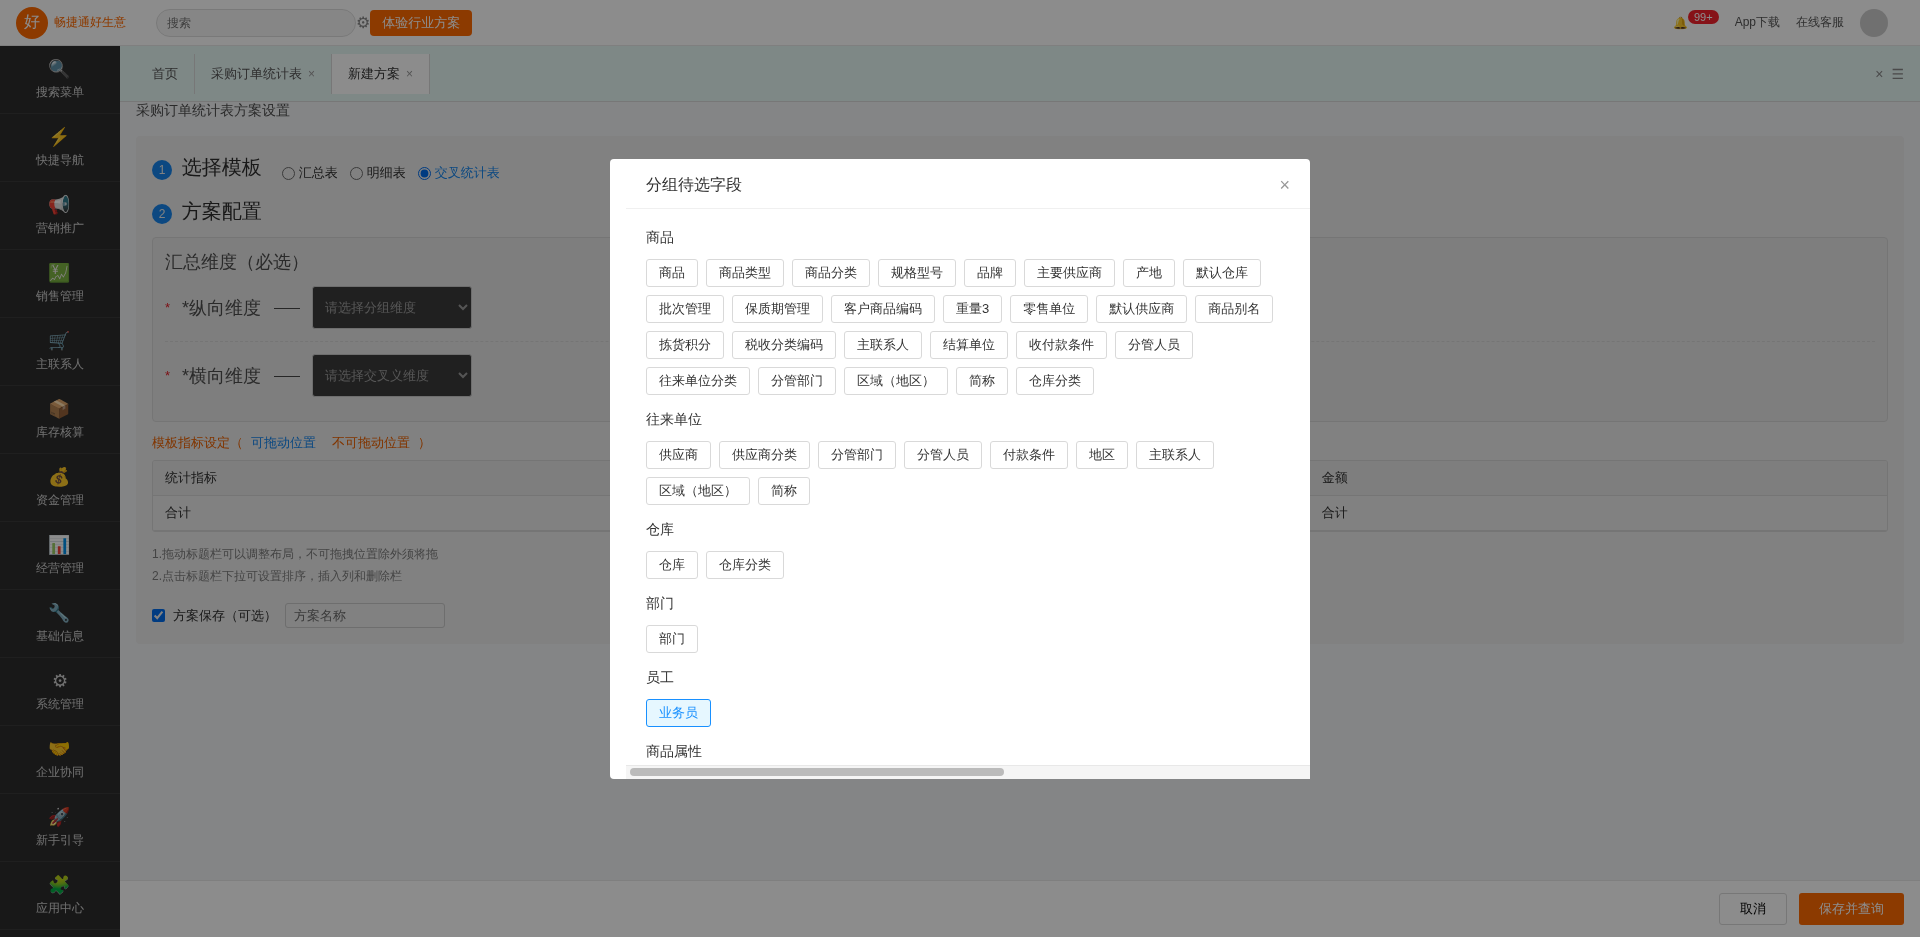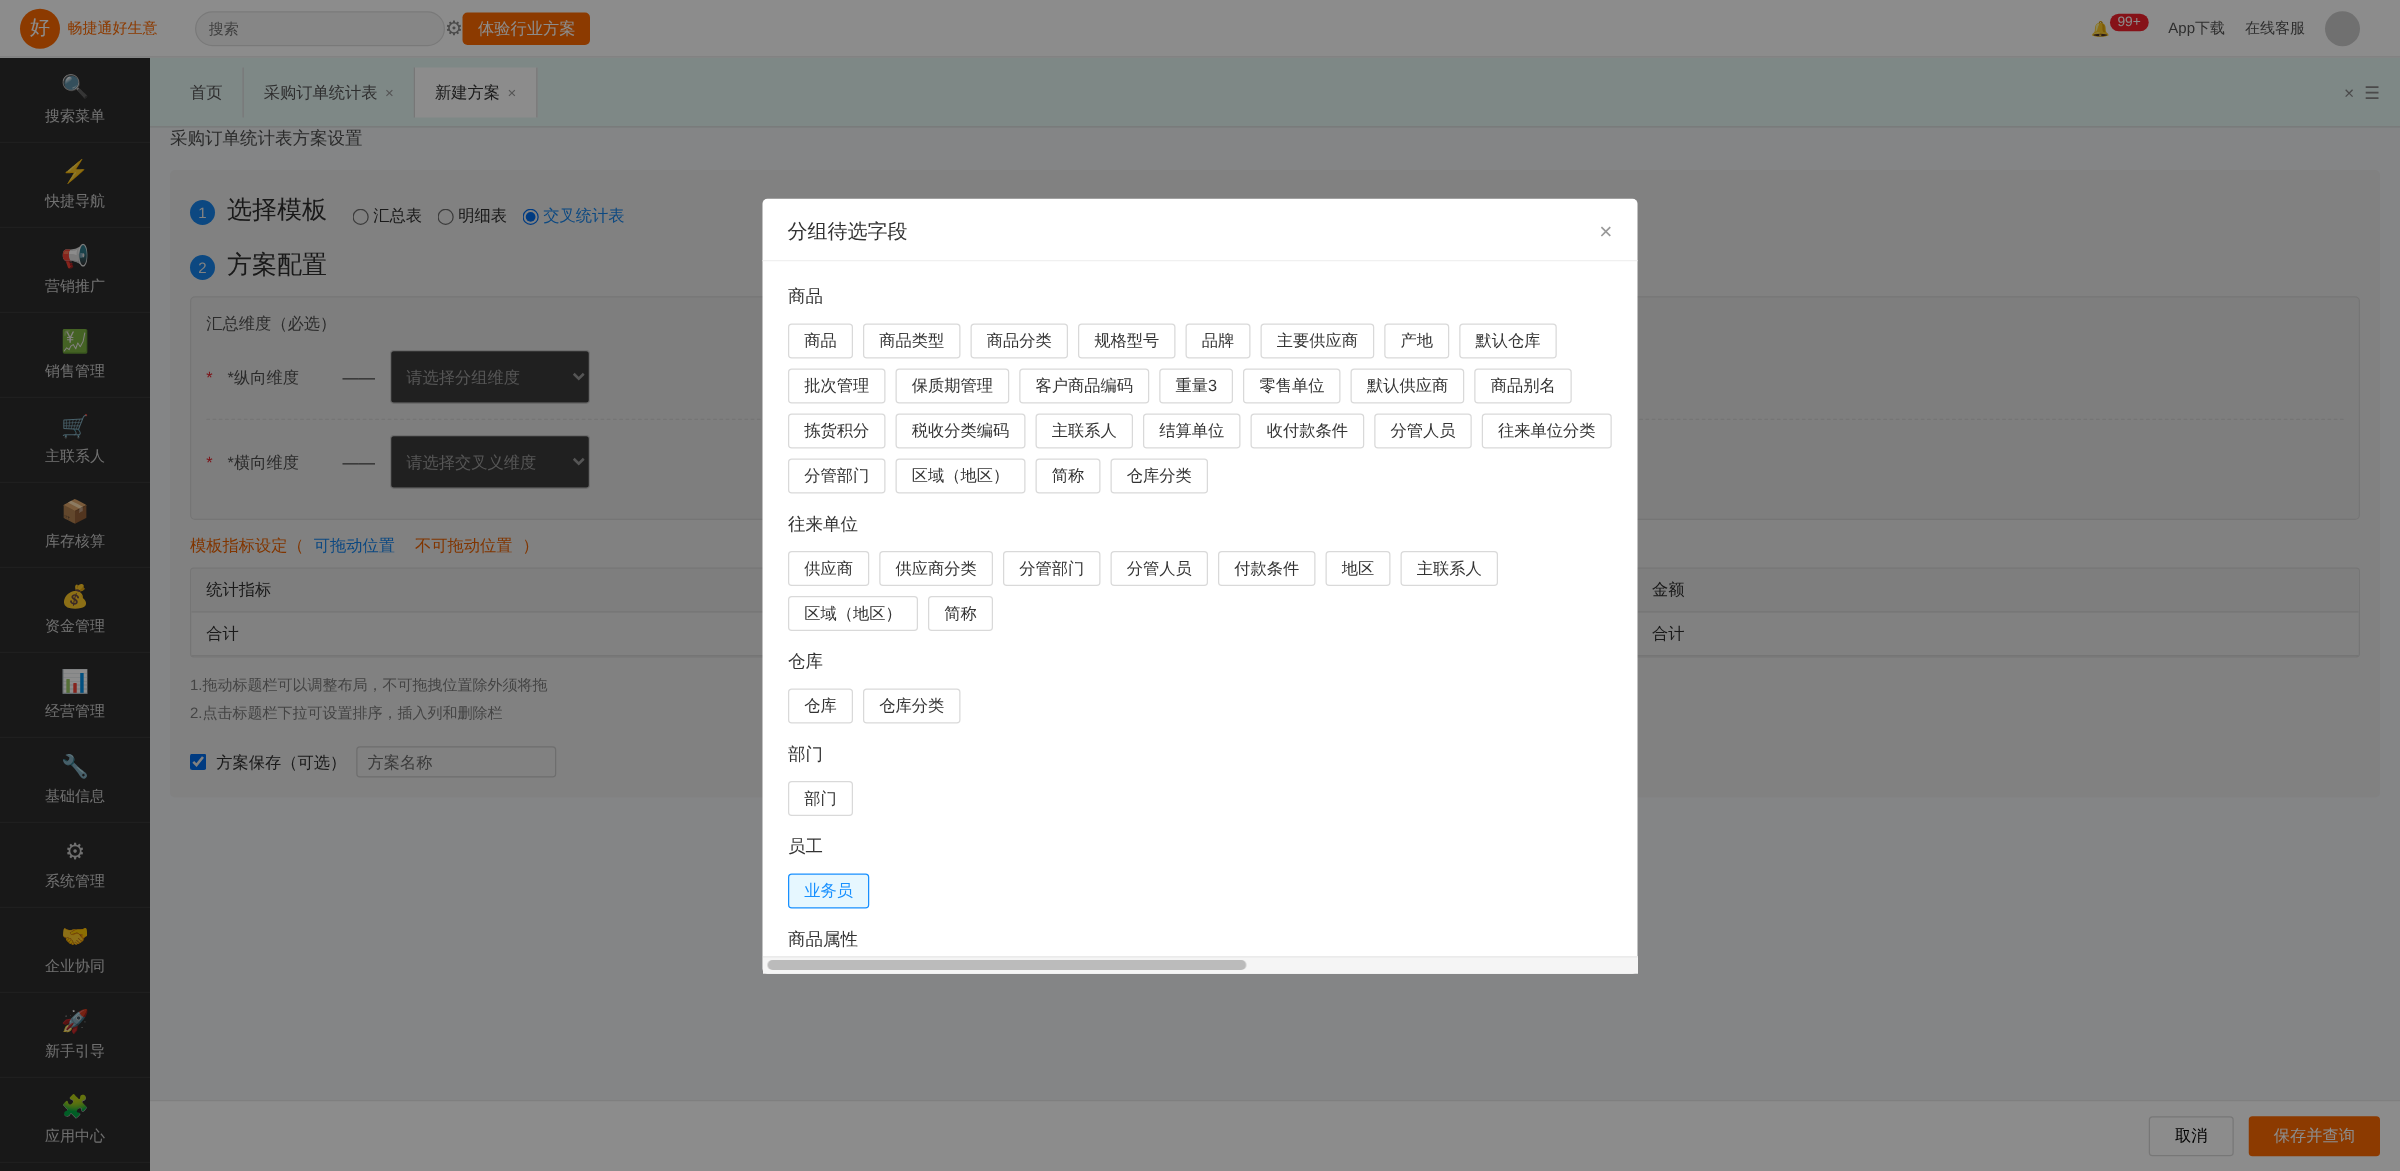--- a/index.html
+++ b/index.html
@@ -92,20 +92,21 @@
       display: flex; align-items: center; justify-content: center;
     }
 
     .modal {
       background: #fff;
       border-radius: 4px;
       width: 700px;
       max-height: 620px;
       display: flex; flex-direction: column;
       position: relative;
+      padding-left: 16px;
     }
 
     .modal-header {
       display: flex; align-items: center; justify-content: space-between;
       padding: 16px 20px 12px;
       border-bottom: 1px solid #f0f0f0;
       flex-shrink: 0;
     }
     .modal-title { font-size: 16px; font-weight: 500; color: #333; }
     .modal-close { background: none; border: none; cursor: pointer; font-size: 18px; color: #999; }
@@ -152,21 +153,21 @@
     .step-badge {
       display: inline-flex; align-items: center; justify-content: center;
       width: 20px; height: 20px; border-radius: 50%;
       background: #1890ff; color: white; font-size: 12px; margin-right: 6px;
     }
     .step-label { font-size: 20px; font-weight: 500; }
     .radio-group { display: flex; gap: 12px; align-items: center; margin-top: 12px; }
     .radio-item { display: flex; align-items: center; gap: 4px; font-size: 13px; }
 
     .form-row { display: flex; align-items: center; gap: 12px; margin-bottom: 12px; }
-    .form-label { font-size: 13px; color: #555; min-width: 80px; }
+    .form-label { font-size: 18px; color: #555; min-width: 80px; }
     .required-star { color: #f5222d; }
 
     .form-select {
       border: 1px solid #d9d9d9; border-radius: 3px;
       padding: 12px 8px; font-size: 13px; color: #aaa;
       background: #404040; min-width: 160px;
     }
 
     .divider { border: none; border-top: 1px dashed #e8e8e8; margin: 12px 0; }
 

